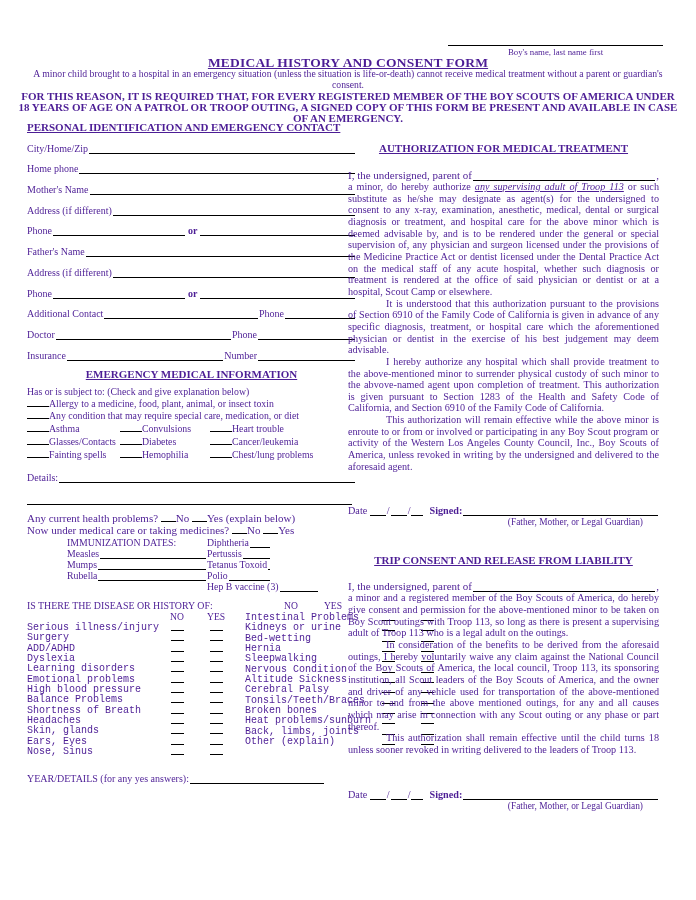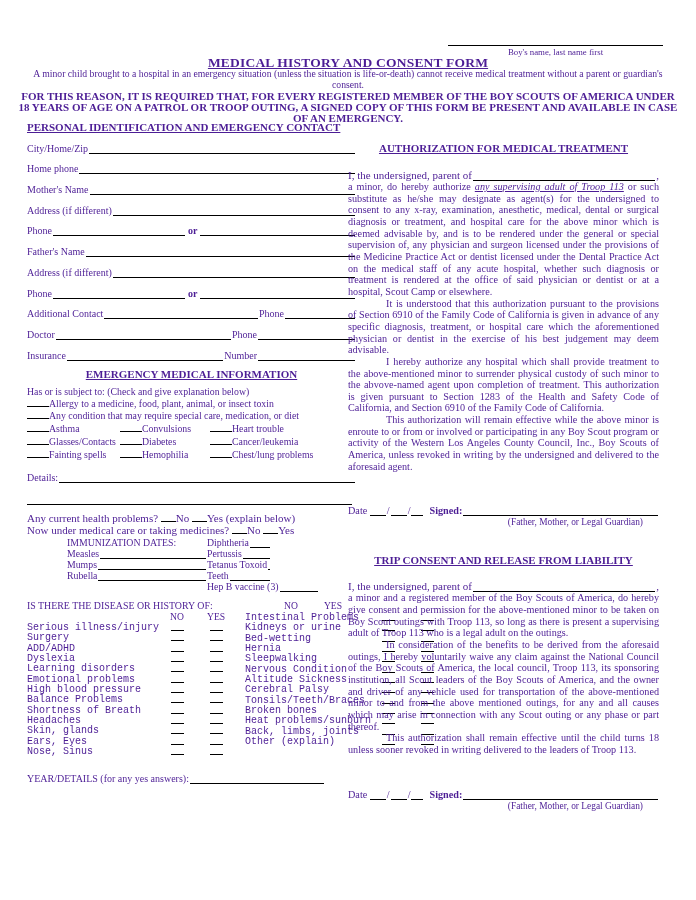--- a/index.html
+++ b/index.html
@@ -247,21 +247,21 @@
           </div>
             <div class="imm-row">
             <span class="lbl">Pertussis</span>
             <span class="fl"></span>
           </div>
             <div class="imm-row">
             <span class="lbl">Tetanus Toxoid</span>
             <span class="fl"></span>
           </div>
             <div class="imm-row">
-            <span class="lbl">Teeth</span>
+            <span class="lbl">Polio</span>
             <span class="fl"></span>
           </div>
             <div class="imm-row">
             <span class="lbl">Hep B vaccine (3)</span>
             <span class="fl"></span>
           </div>
           </div>
       </div>
     </div>
 

